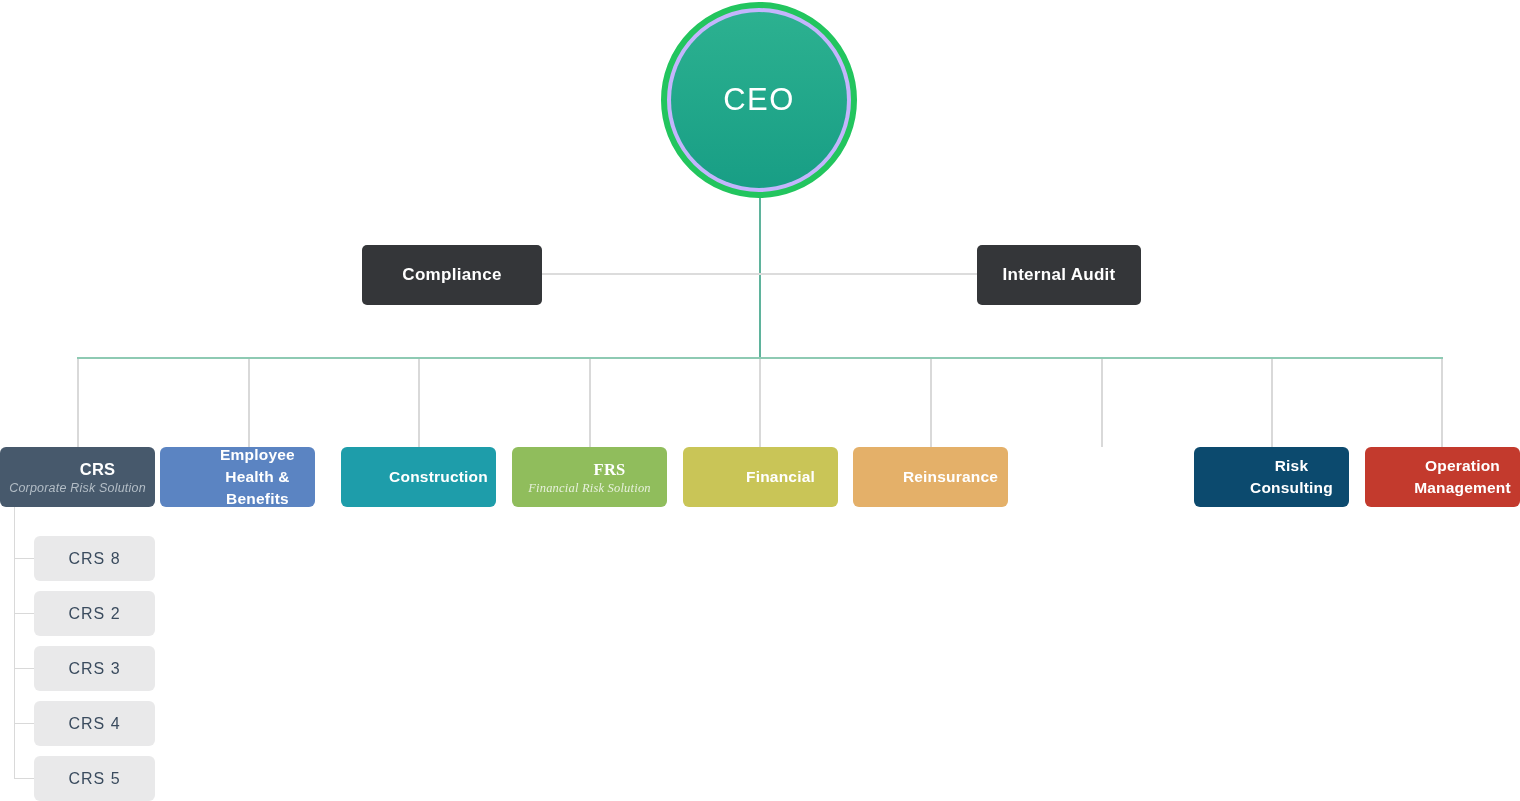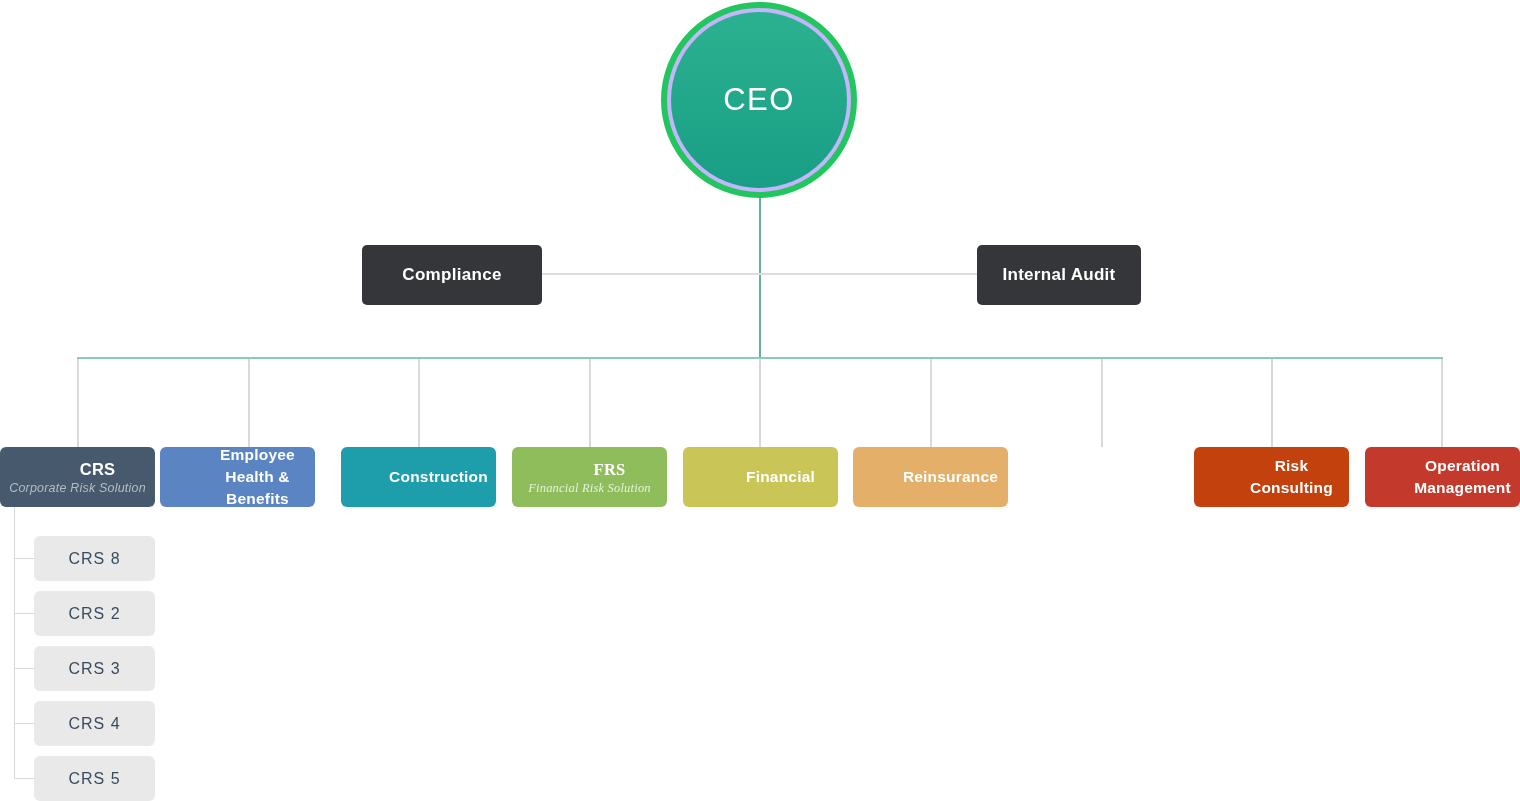--- a/index.html
+++ b/index.html
@@ -165,21 +165,21 @@
   <div class="dept" style="left: 512px; background: rgb(144, 189, 92); font-family: Liberation Serif, serif;">
     <span class="dept-label" style="font-size:16.5px">FRS</span>
     <span class="dept-sub sub-frs">Financial Risk Solution</span>
   </div>
   <div class="dept" style="left: 683px; background: rgb(201, 197, 87);">
     <span class="dept-label">Financial</span>
   </div>
   <div class="dept" style="left: 853px; background: rgb(228, 176, 105);">
     <span class="dept-label">Reinsurance</span>
   </div>
-  <div class="dept" style="left: 1194px; background: #c2410c;">
+  <div class="dept" style="left: 1194px; background: #0c4a6e;">
     <span class="dept-label">Risk Consulting</span>
   </div>
   <div class="dept" style="left: 1365px; background: rgb(195, 58, 45);">
     <span class="dept-label">Operation Management</span>
   </div>
 
   <div class="crs-child" style="top:536px">
     <span>CRS 8</span>
   </div>
   <div class="crs-child" style="top:591px">

